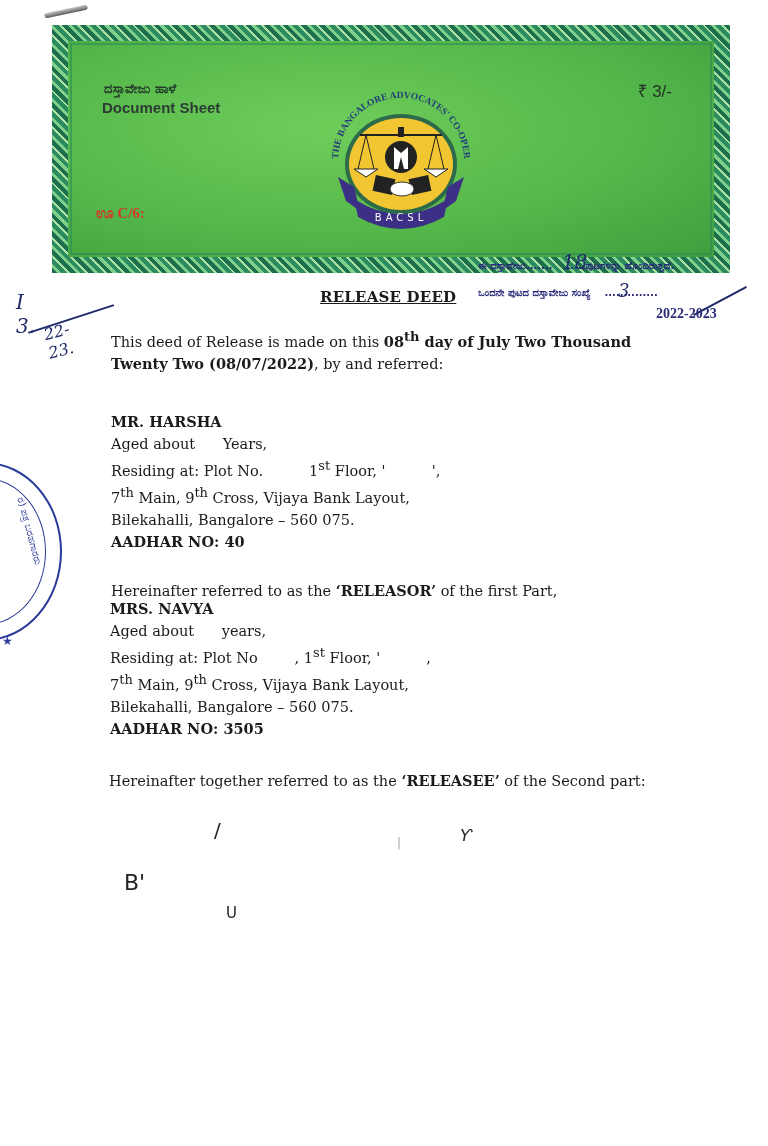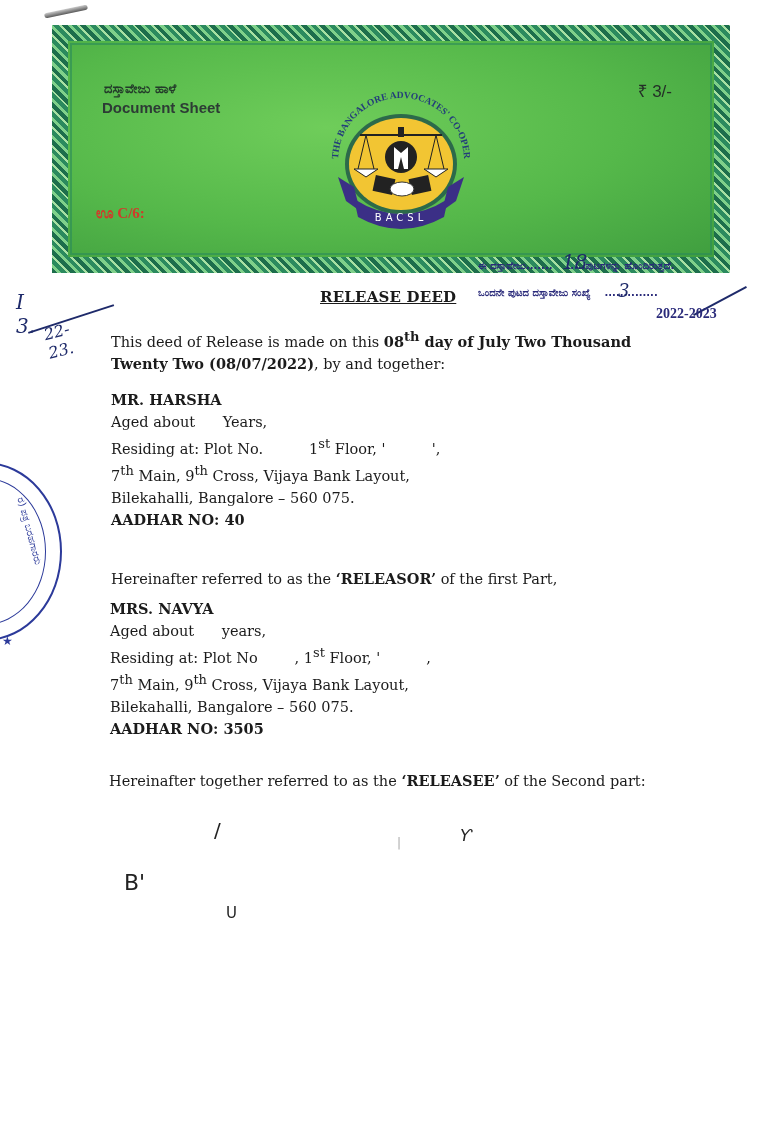--- a/index.html
+++ b/index.html
@@ -38,25 +38,25 @@
   .margin-note { position:absolute; left:16px; top:290px; }
   .margin-note .top { position:absolute; left:0; top:0; font-size:20px; }
   .margin-note .bar { position:absolute; left:10px; top:28px; width:90px; height:1.5px; background:#1e2a6a; transform:rotate(-18deg); }
   .margin-note .bot { position:absolute; left:22px; top:14px; font-size:16px; transform:rotate(-14deg); }
 
   .title { position:absolute; left:320px; top:288px; font-size:15px; font-weight:bold; text-decoration:underline; letter-spacing:.2px; }
 
   .para { position:absolute; left:111px; font-size:14.5px; line-height:21px; }
   .p1 { top:326px; width:570px; }
   .blk { position:absolute; left:111px; font-size:14.5px; line-height:21.5px; }
-  .b1 { top:389px; }
+  .b1 { top:411px; }
   .b2 { top:598px; left:110px; }
   .blk b, .para b { font-weight:bold; }
   sup { font-size:13px; }
-  .p2 { top:568px; }
+  .p2 { top:580px; }
   .p3 { top:770px; left:109px; }
 
   .seal { position:absolute; left:-92px; top:462px; width:150px; height:175px; border:2.5px solid #2c3a9a; border-radius:50%; }
   .seal .ring { position:absolute; left:14px; top:14px; right:14px; bottom:14px; border:1.5px solid #2c3a9a; border-radius:50%; }
   .seal-text { position:absolute; left:26px; top:496px; font-family:"DejaVu Sans",sans-serif; font-size:10px; color:#2c3a9a; transform:rotate(75deg); transform-origin:left top; white-space:nowrap; }
   .seal-star { position:absolute; left:2px; top:634px; color:#2c3a9a; font-size:12px; }
 
   .sig { position:absolute; font-family:"DejaVu Sans",sans-serif; color:#222; font-size:20px; }
   .s1 { left:214px; top:818px; }
   .s2 { left:397px; top:836px; color:#aaa; font-size:12px; }
@@ -117,21 +117,21 @@
 
 <div class="margin-note hw">
   <span class="top">I 3.</span>
   <span class="bar"></span>
   <span class="bot" style="top:32px;left:30px;">22-23.</span>
 </div>
 
 <div class="title">RELEASE DEED</div>
 
 <div class="para p1">
-  <span>This deed of Release is made on this </span><b>08</b><sup style="font-weight:bold">th</sup><b> day of July Two Thousand Twenty Two (08/07/2022)</b><span>, by and together:</span>
+  <span>This deed of Release is made on this </span><b>08</b><sup style="font-weight:bold">th</sup><b> day of July Two Thousand Twenty Two (08/07/2022)</b><span>, by and referred:</span>
 </div>
 
 <div class="blk b1">
   <div><b>MR. HARSHA</b></div>
   <div style="white-space:pre">Aged about      Years,</div>
   <div style="white-space:pre"><span>Residing at: Plot No.          1</span><sup>st</sup><span> Floor, '          ',</span></div>
   <div><span>7</span><sup>th</sup><span> Main, 9</span><sup>th</sup><span> Cross, Vijaya Bank Layout,</span></div>
   <div>Bilekahalli, Bangalore – 560 075.</div>
   <div><b>AADHAR NO: 40</b></div>
 </div>

